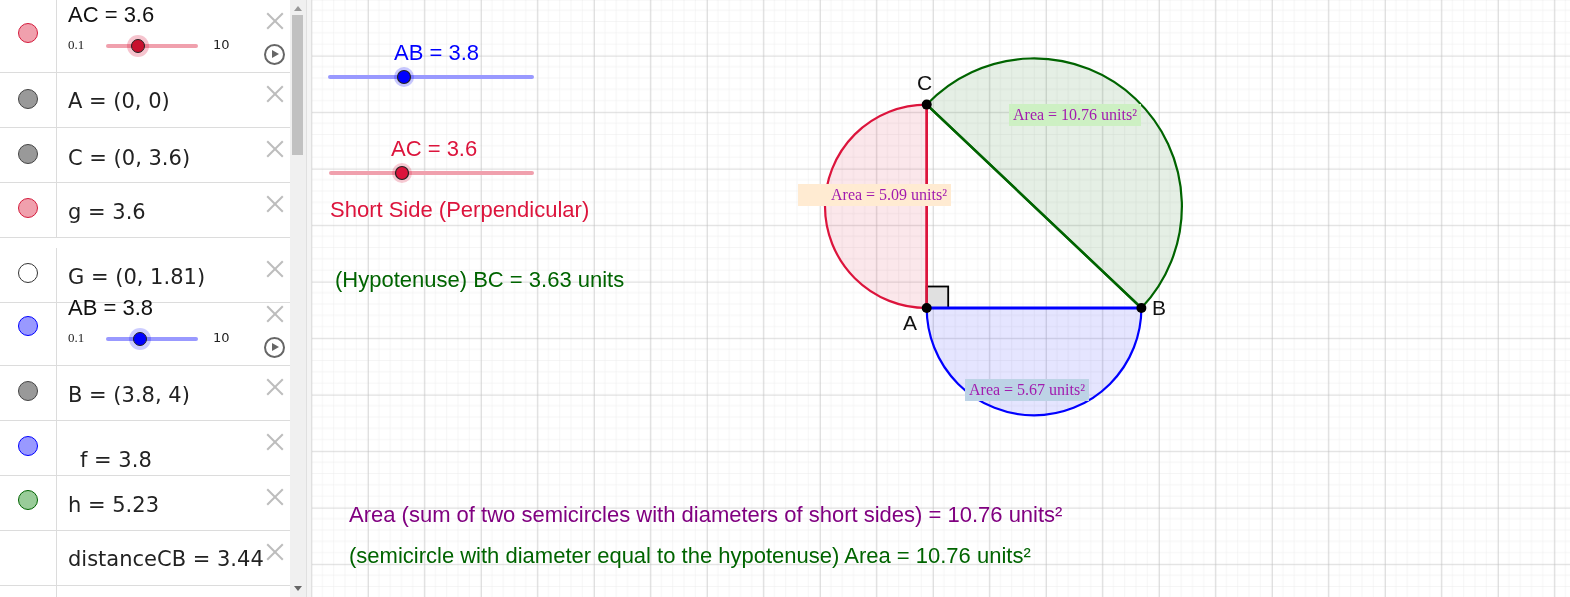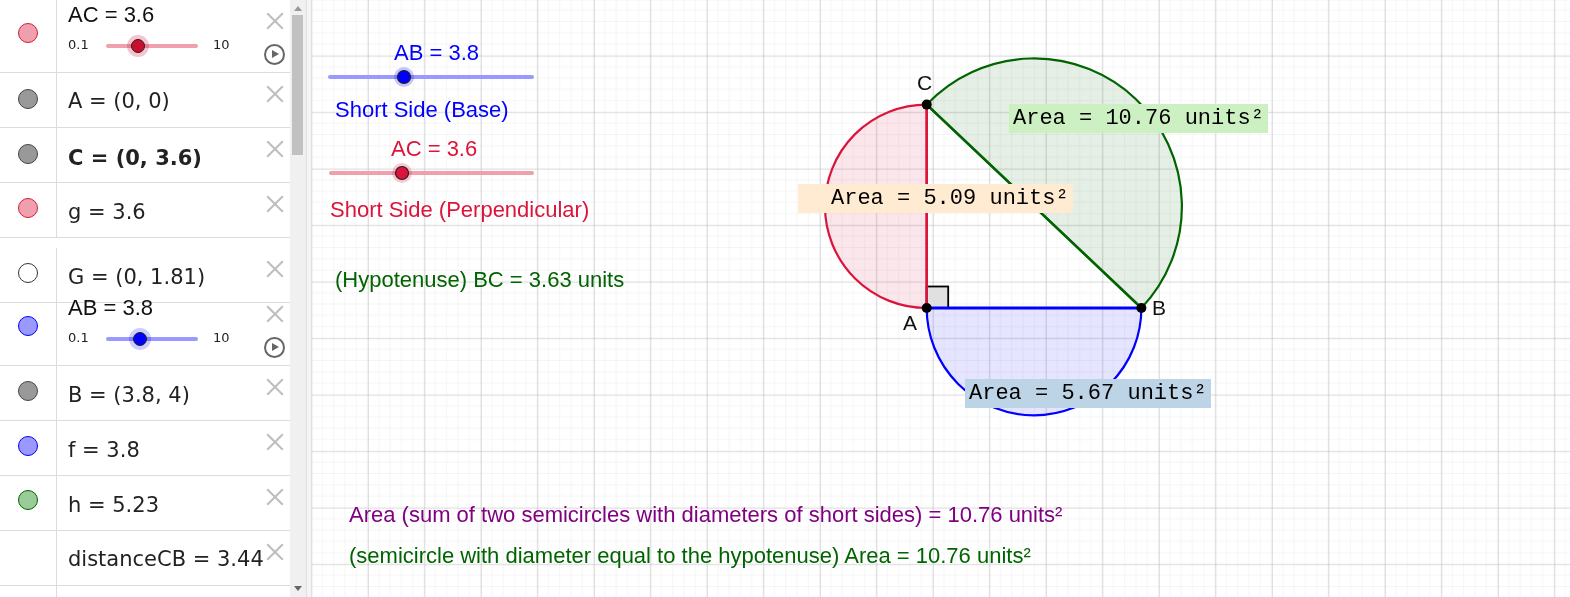--- a/index.html
+++ b/index.html
@@ -13,38 +13,38 @@
   .marble { position: absolute; left: 18px; width: 20px; height: 20px; border-radius: 50%; border: 1px solid; }
   .row .expr { position: absolute; left: 68px; font-size: 21px; color: #222; white-space: nowrap; font-family: "DejaVu Sans", sans-serif; }
   .row .slider-expr { position: absolute; left: 68px; top: 2px; font-size: 22px; color: #111; font-family: "Liberation Sans", sans-serif; }
   .close-x { position: absolute; left: 264px; width: 22px; height: 22px; cursor: pointer; }
   .close-x::before, .close-x::after { content: ""; position: absolute; left: 10px; top: 0; width: 2px; height: 22px; background: #bdbdbd; }
   .close-x::before { transform: rotate(45deg); }
   .close-x::after { transform: rotate(-45deg); }
   .play-btn { position: absolute; left: 264px; width: 21px; height: 21px; border: 2px solid #666; border-radius: 50%; }
   .play-btn::after { content: ""; position: absolute; left: 6px; top: 4px; border-left: 7px solid #666; border-top: 4.5px solid transparent; border-bottom: 4.5px solid transparent; }
   .mini-slider { position: absolute; left: 68px; font-size: 13px; color: #222; font-family: "DejaVu Sans", sans-serif; }
-  .mini-min { position: absolute; left: 68px; }
+  .mini-min { position: absolute; left: 68px; font-family: Liberation Serif, serif; }
   .mini-max { position: absolute; left: 213px; }
   .mini-track { position: absolute; left: 106px; width: 92px; height: 4px; border-radius: 2px; }
   .mini-knob { position: absolute; width: 14px; height: 14px; border-radius: 50%; border: 1.5px solid #222; }
   .mini-halo { position: absolute; width: 22px; height: 22px; border-radius: 50%; }
 
   
   #scrollbar { position: absolute; left: 290px; top: 0; width: 16px; height: 597px; background: #f0f0f0; }
   #scroll-up { position: absolute; left: 4px; top: 6px; border-bottom: 5px solid #999; border-left: 4px solid transparent; border-right: 4px solid transparent; }
   #scroll-down { position: absolute; left: 4px; top: 586px; border-top: 5px solid #666; border-left: 4px solid transparent; border-right: 4px solid transparent; }
   #scroll-thumb { position: absolute; left: 2px; top: 15px; width: 11px; height: 140px; background: #c1c1c1; }
   #divider { position: absolute; left: 306px; top: 0; width: 6px; height: 597px; background: #f4f4f4; border-left: 1px solid #e0e0e0; border-right: 1px solid #e0e0e0; }
 
   
   #graphics { position: absolute; left: 312px; top: 0; width: 1258px; height: 597px; overflow: hidden; background: #fff; }
   #graphics svg { position: absolute; left: 0; top: 0; }
   .gtext { position: absolute; font-family: "Liberation Sans", sans-serif; white-space: nowrap; }
-  .area-label { position: absolute; font-family: Liberation Mono, monospace; font-size: 22px; color: #000000; padding: 2px 4px; white-space: nowrap; }
+  .area-label { position: absolute; font-family: Liberation Serif, serif; font-size: 16px; color: #a21caf; padding: 2px 4px; white-space: nowrap; }
   .pt-label { position: absolute; font-family: "Liberation Sans", sans-serif; font-size: 21px; color: #111; }
 </style>
 </head>
 <body>
 
 <div id="algebra">
 
   <div class="row" style="top:0;height:73px;">
     <div class="marble-col">
       <div class="marble" style="top:23px;background:#f0a0ad;border-color:#d41b3c;"></div>
@@ -62,21 +62,21 @@
   </div>
 
   <div class="row" style="top:73px;height:55px;">
     <div class="marble-col">
       <div class="marble" style="top:16px;background:#999;border-color:#444;"></div>
     </div>
     <div class="expr" style="top:16px;">A = (0, 0)</div>
     <div class="close-x" style="top:10px;"></div>
   </div>
 
-  <div class="row" style="top:128px;height:55px;font-weight:bold;">
+  <div class="row" style="top:128px;height:55px;">
     <div class="marble-col">
       <div class="marble" style="top:16px;background:#999;border-color:#444;"></div>
     </div>
     <div class="expr" style="top:18px;">C = (0, 3.6)</div>
     <div class="close-x" style="top:10px;"></div>
   </div>
 
   <div class="row" style="top:183px;height:55px;padding-left:28px;">
     <div class="marble-col">
       <div class="marble" style="top:15px;background:#f0a0ad;border-color:#d41b3c;"></div>
@@ -114,21 +114,21 @@
       <div class="marble" style="top:15px;background:#999;border-color:#444;"></div>
     </div>
     <div class="expr" style="top:17px;">B = (3.8, 4)</div>
     <div class="close-x" style="top:10px;"></div>
   </div>
 
   <div class="row" style="top:421px;height:55px;">
     <div class="marble-col">
       <div class="marble" style="top:15px;background:#9999ff;border-color:#0000ff;"></div>
     </div>
-    <div class="expr" style="top:17px;">f = 3.8</div>
+    <div class="expr" style="top:27px;margin-left:12px;">f = 3.8</div>
     <div class="close-x" style="top:10px;"></div>
   </div>
 
   <div class="row" style="top:476px;height:55px;">
     <div class="marble-col">
       <div class="marble" style="top:14px;background:#99cc99;border-color:#006400;"></div>
     </div>
     <div class="expr" style="top:17px;">h = 5.23</div>
     <div class="close-x" style="top:10px;"></div>
   </div>
@@ -182,21 +182,20 @@
     <line x1="18" y1="77" x2="220" y2="77" stroke="#9999ff" stroke-width="4" stroke-linecap="round"></line>
     <circle cx="92" cy="77" r="10" fill="rgba(0,0,255,0.22)"></circle>
     <circle cx="92" cy="77" r="6.5" fill="#0000ff" stroke="#222" stroke-width="1.2"></circle>
 
     <line x1="19" y1="173" x2="220" y2="173" stroke="#f0a0ad" stroke-width="4" stroke-linecap="round"></line>
     <circle cx="90" cy="173" r="10" fill="rgba(220,20,60,0.22)"></circle>
     <circle cx="90" cy="173" r="6.5" fill="#dc143c" stroke="#222" stroke-width="1.2"></circle>
   </svg>
 
   <div class="gtext" style="left:82px;top:40px;font-size:22px;color:#0000ff;">AB = 3.8</div>
-  <div class="gtext" style="left:23px;top:97px;font-size:22px;color:#0000ff;">Short Side (Base)</div>
   <div class="gtext" style="left:79px;top:136px;font-size:22px;color:#dc143c;">AC = 3.6</div>
   <div class="gtext" style="left:18px;top:197px;font-size:22px;color:#dc143c;">Short Side (Perpendicular)</div>
 
   <div class="gtext" style="left:23px;top:267px;font-size:22px;color:#006400;">(Hypotenuse) BC = 3.63 units</div>
 
   <div class="pt-label" style="left:605px;top:71px;">C</div>
   <div class="pt-label" style="left:591px;top:311px;">A</div>
   <div class="pt-label" style="left:840px;top:296px;">B</div>
 
   <div class="area-label" style="left:486px;top:184px;background:#ffebd2;padding-left:33px;">Area = 5.09 units²</div>

